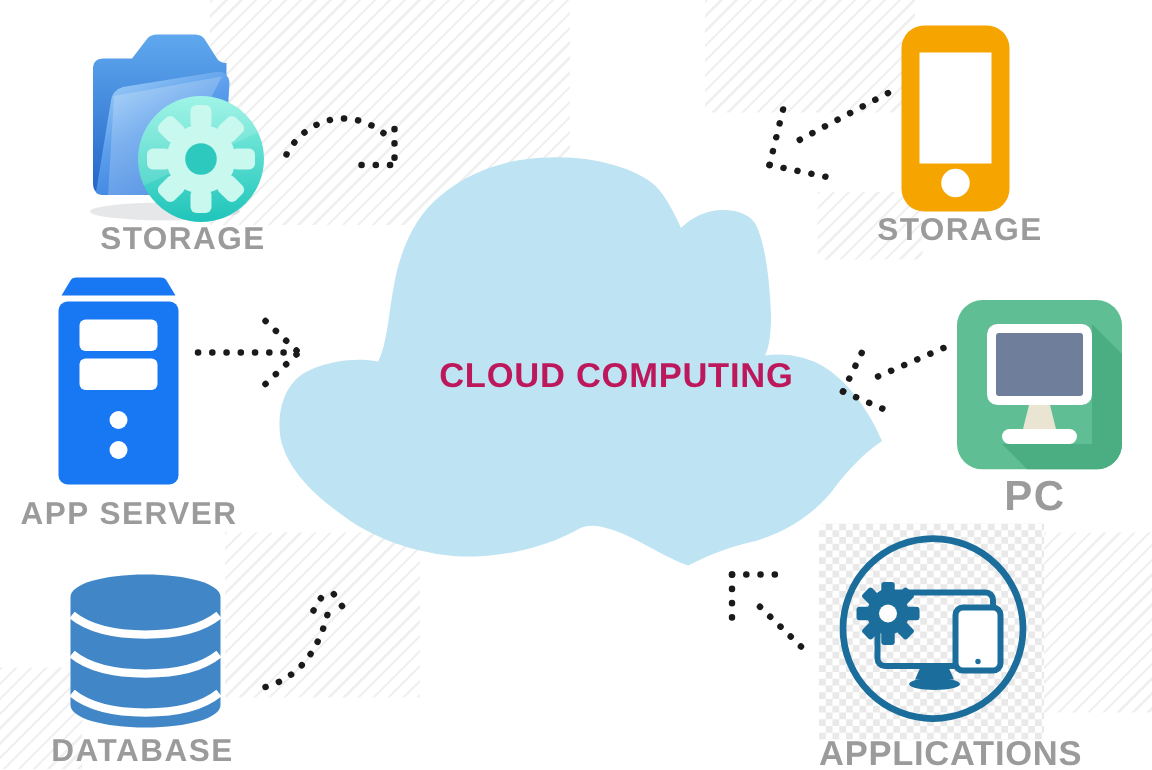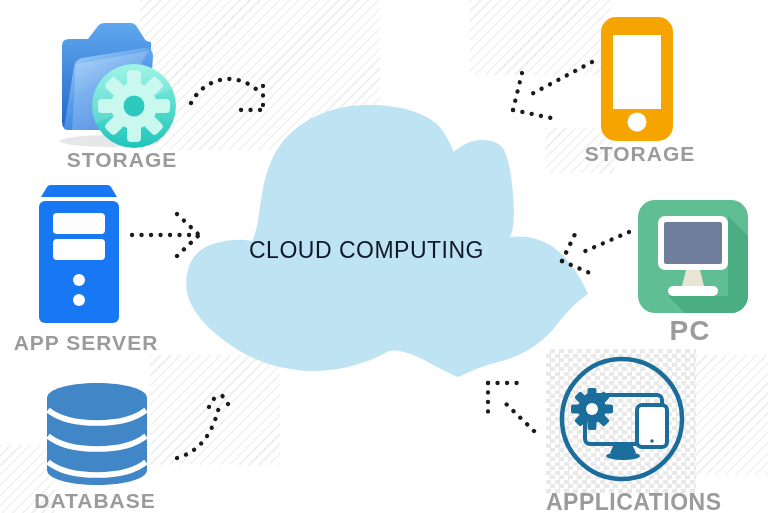--- a/index.html
+++ b/index.html
@@ -19,22 +19,22 @@
   }
   svg.full { position:absolute; left:0; top:0; }
   .icon { position:absolute; }
   .node-label {
     position:absolute; width:150px; text-align:center;
     font-weight:bold; color:#9B9B9B; font-size:21px; letter-spacing:1px;
   }
   .label-pc { font-size:28px; letter-spacing:1px; }
   .label-apps { font-size:23px; letter-spacing:0.5px; width:160px; }
   .cloud-title {
-    position:absolute; left:249px; top:237px; width:280px; text-align:left;
-    font-weight:normal; font-size:23px; letter-spacing:0.5px; color:#0f172a;
+    position:absolute; left:249px; top:237px; width:280px; text-align:right;
+    font-weight:bold; font-size:23px; letter-spacing:0.5px; color:#be185d;
   }
   .dots path { stroke:#1a1a1a; stroke-width:4.3; stroke-linecap:round; stroke-dasharray:0.1 9.4; fill:none; }
 </style>
 </head>
 <body>
 
 <div class="stage">
 
   <div class="stripes" style="left:140px;top:0;width:240px;height:150px"></div>
   <div class="stripes" style="left:150px;top:355px;width:130px;height:110px"></div>

